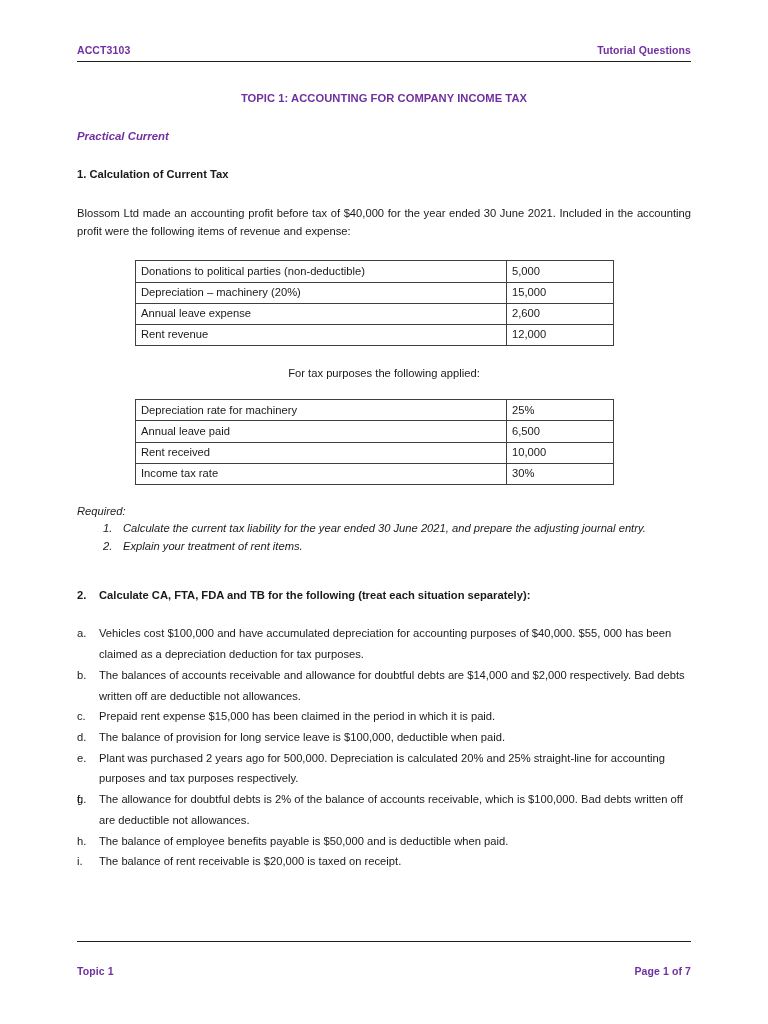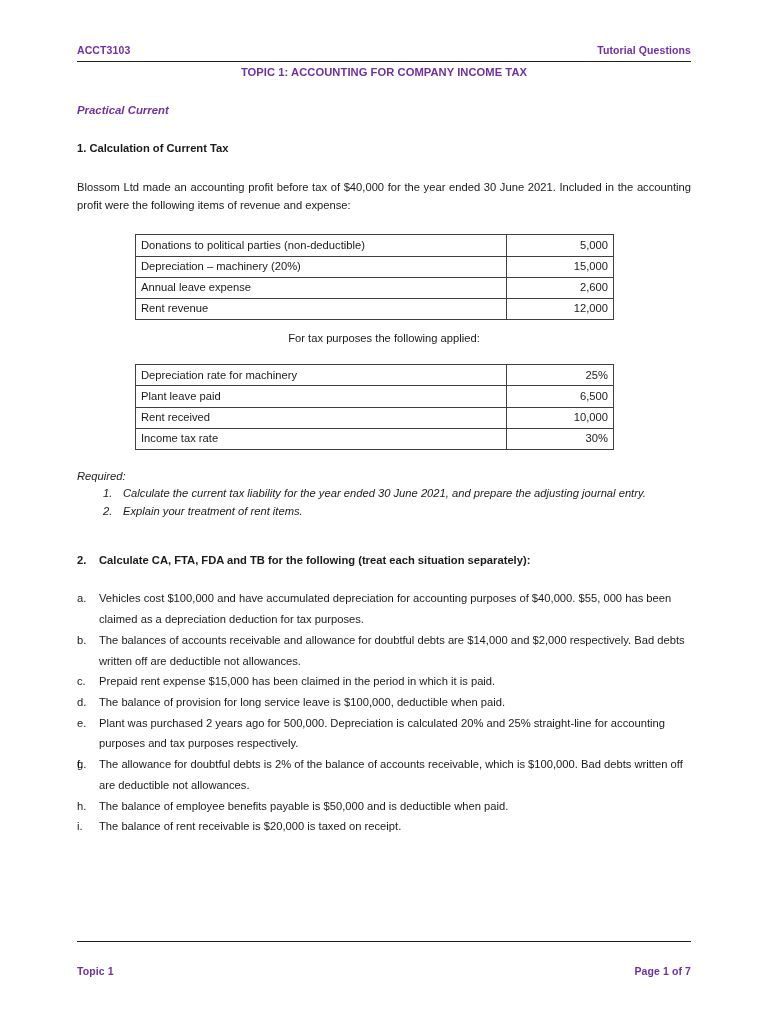--- a/index.html
+++ b/index.html
@@ -39,21 +39,21 @@
     color: #7030a0;
     padding-bottom: 5px;
     border-bottom: 1.6px solid #20201f;
     letter-spacing: 0.1px;
   }
 
   
   .doc-body {
     position: absolute;
     left: 77px;
-    top: 66px;
+    top: 92px;
     width: 614px;
     font-size: 11.2px;
   }
 
   .title {
     text-align: center;
     font-weight: bold;
     color: #7030a0;
     font-size: 11.2px;
     margin: 0 0 26px 0;
@@ -101,23 +101,23 @@
   }
   table.data-table td {
     border: 1px solid #3f3f3f;
     padding: 1.5px 5px 2.5px 5px;
     line-height: 1.45;
     font-size: 11.2px;
     height: 16px;
     vertical-align: middle;
   }
   table.data-table td.label { text-align: left; width: 360px; }
-  table.data-table td.value { text-align: right; width: 96px; }
-
-  .table-wrap-1 { margin-top: 0px; margin-bottom: 10px; }
+  table.data-table td.value { text-align: left; width: 96px; }
+
+  .table-wrap-1 { margin-top: 0px; margin-bottom: 19px; }
   .table-wrap-2 { margin-top: 4px; margin-bottom: 20px; }
 
   
   .required-label {
     font-style: italic;
     font-size: 11.2px;
     margin: 0 0 2px 0;
   }
   ol.req-list {
     list-style: none;
@@ -236,21 +236,21 @@
     <p class="para-plain">For tax purposes the following applied:</p>
 
     <div class="table-wrap-2">
       <table class="data-table">
         <tbody>
           <tr>
             <td class="label">Depreciation rate for machinery</td>
             <td class="value">25%</td>
           </tr>
           <tr>
-            <td class="label">Plant leave paid</td>
+            <td class="label">Annual leave paid</td>
             <td class="value">6,500</td>
           </tr>
           <tr>
             <td class="label">Rent received</td>
             <td class="value">10,000</td>
           </tr>
           <tr>
             <td class="label">Income tax rate</td>
             <td class="value">30%</td>
           </tr>

